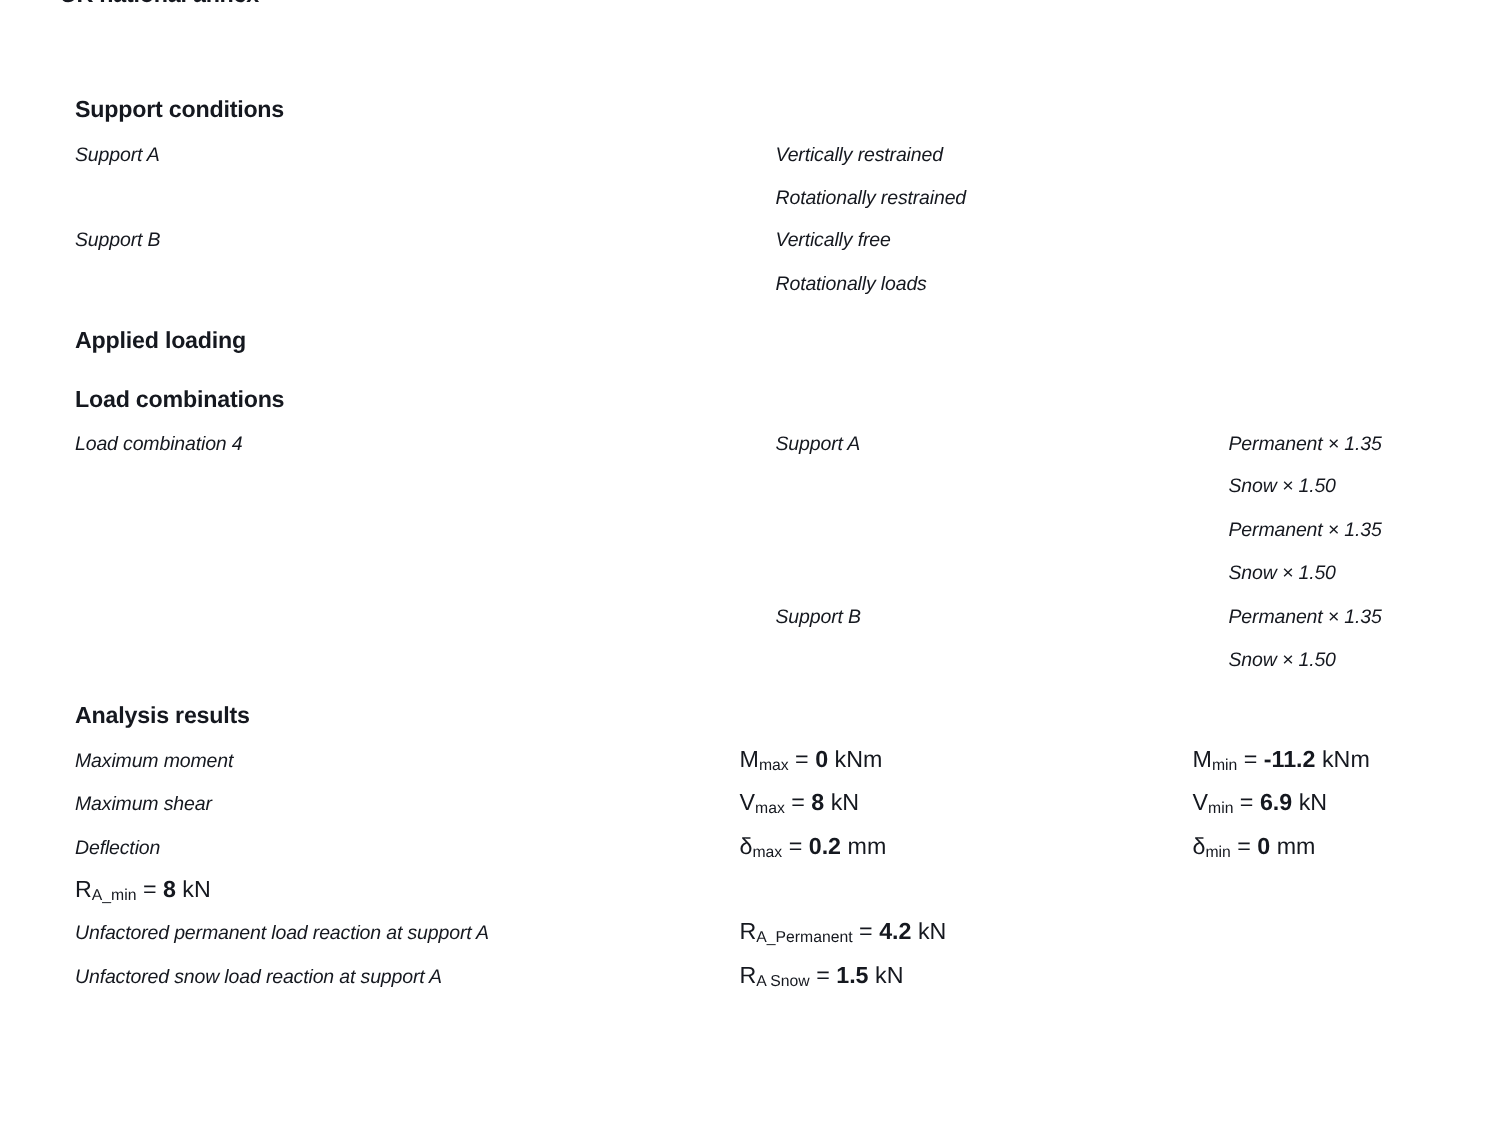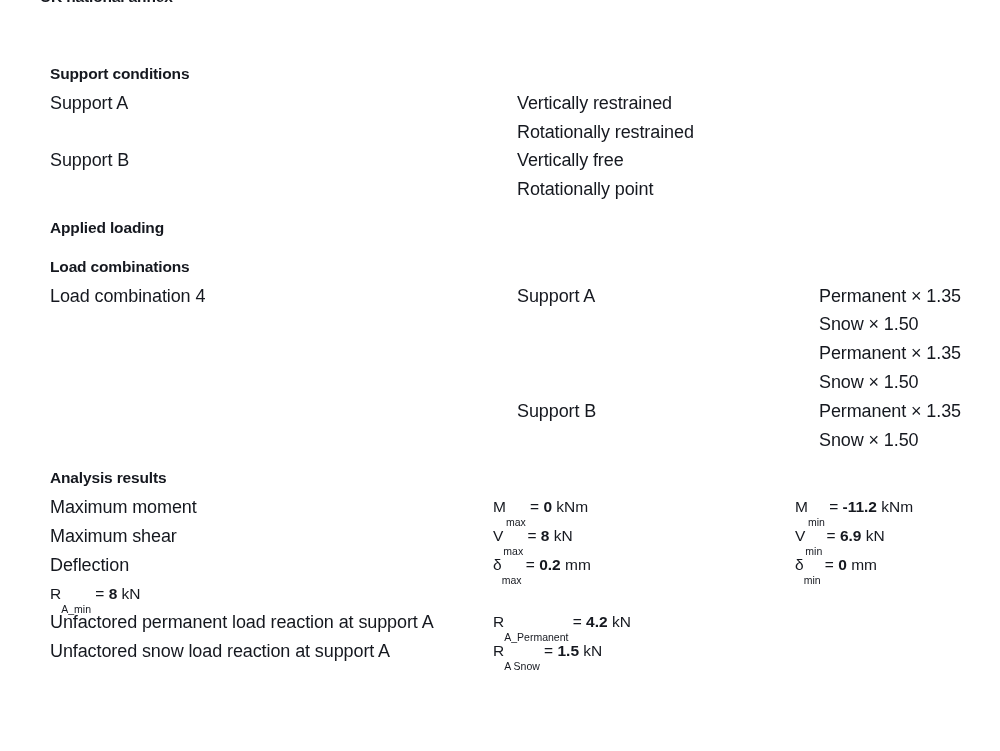--- a/index.html
+++ b/index.html
@@ -29,24 +29,25 @@
     grid-template-columns: 443px 302px 215px;
     align-items: start;
     padding-left: 40px;
     box-sizing: border-box;
     width: 1000px;
   }
 
   .c1, .c2, .c3 { min-height: 1px; }
 
   .txt {
-    font-size: 18px;
+    font-size: 13px;
     line-height: 28.8px;
     white-space: nowrap;
     letter-spacing: -0.1px;
+    font-style: italic;
   }
 
   .heading {
     font-size: 15.5px;
     font-weight: bold;
     line-height: 28.8px;
     white-space: nowrap;
     letter-spacing: -0.15px;
   }
 
@@ -71,21 +72,21 @@
     font-size: 15.5px;
     line-height: 28.8px;
     white-space: nowrap;
   }
   .expr .sym { font-size: 15.5px; }
   .expr sub {
     font-size: 10.5px;
     line-height: 0;
     vertical-align: baseline;
     position: relative;
-    top: 14px;
+    top: 2px;
     letter-spacing: 0;
   }
   .expr .val { font-weight: bold; }
 
   .sec-block { width: 1000px; }
 </style>
 </head>
 <body>
 
 <div class="page">
@@ -107,21 +108,21 @@
         <span class="txt">Vertically restrained</span>
         <span class="txt">Rotationally restrained</span>
       </div>
       <div class="c3"></div>
     </div>
 
     <div class="row">
       <div class="c1 txt">Support B</div>
       <div class="c2 stack">
         <span class="txt">Vertically free</span>
-        <span class="txt">Rotationally point</span>
+        <span class="txt">Rotationally loads</span>
       </div>
       <div class="c3"></div>
     </div>
   </div>
 
   <div class="spacer-sm"></div>
 
   <div class="sec-block">
     <div class="row">
       <div class="c1 heading">Applied loading</div>

